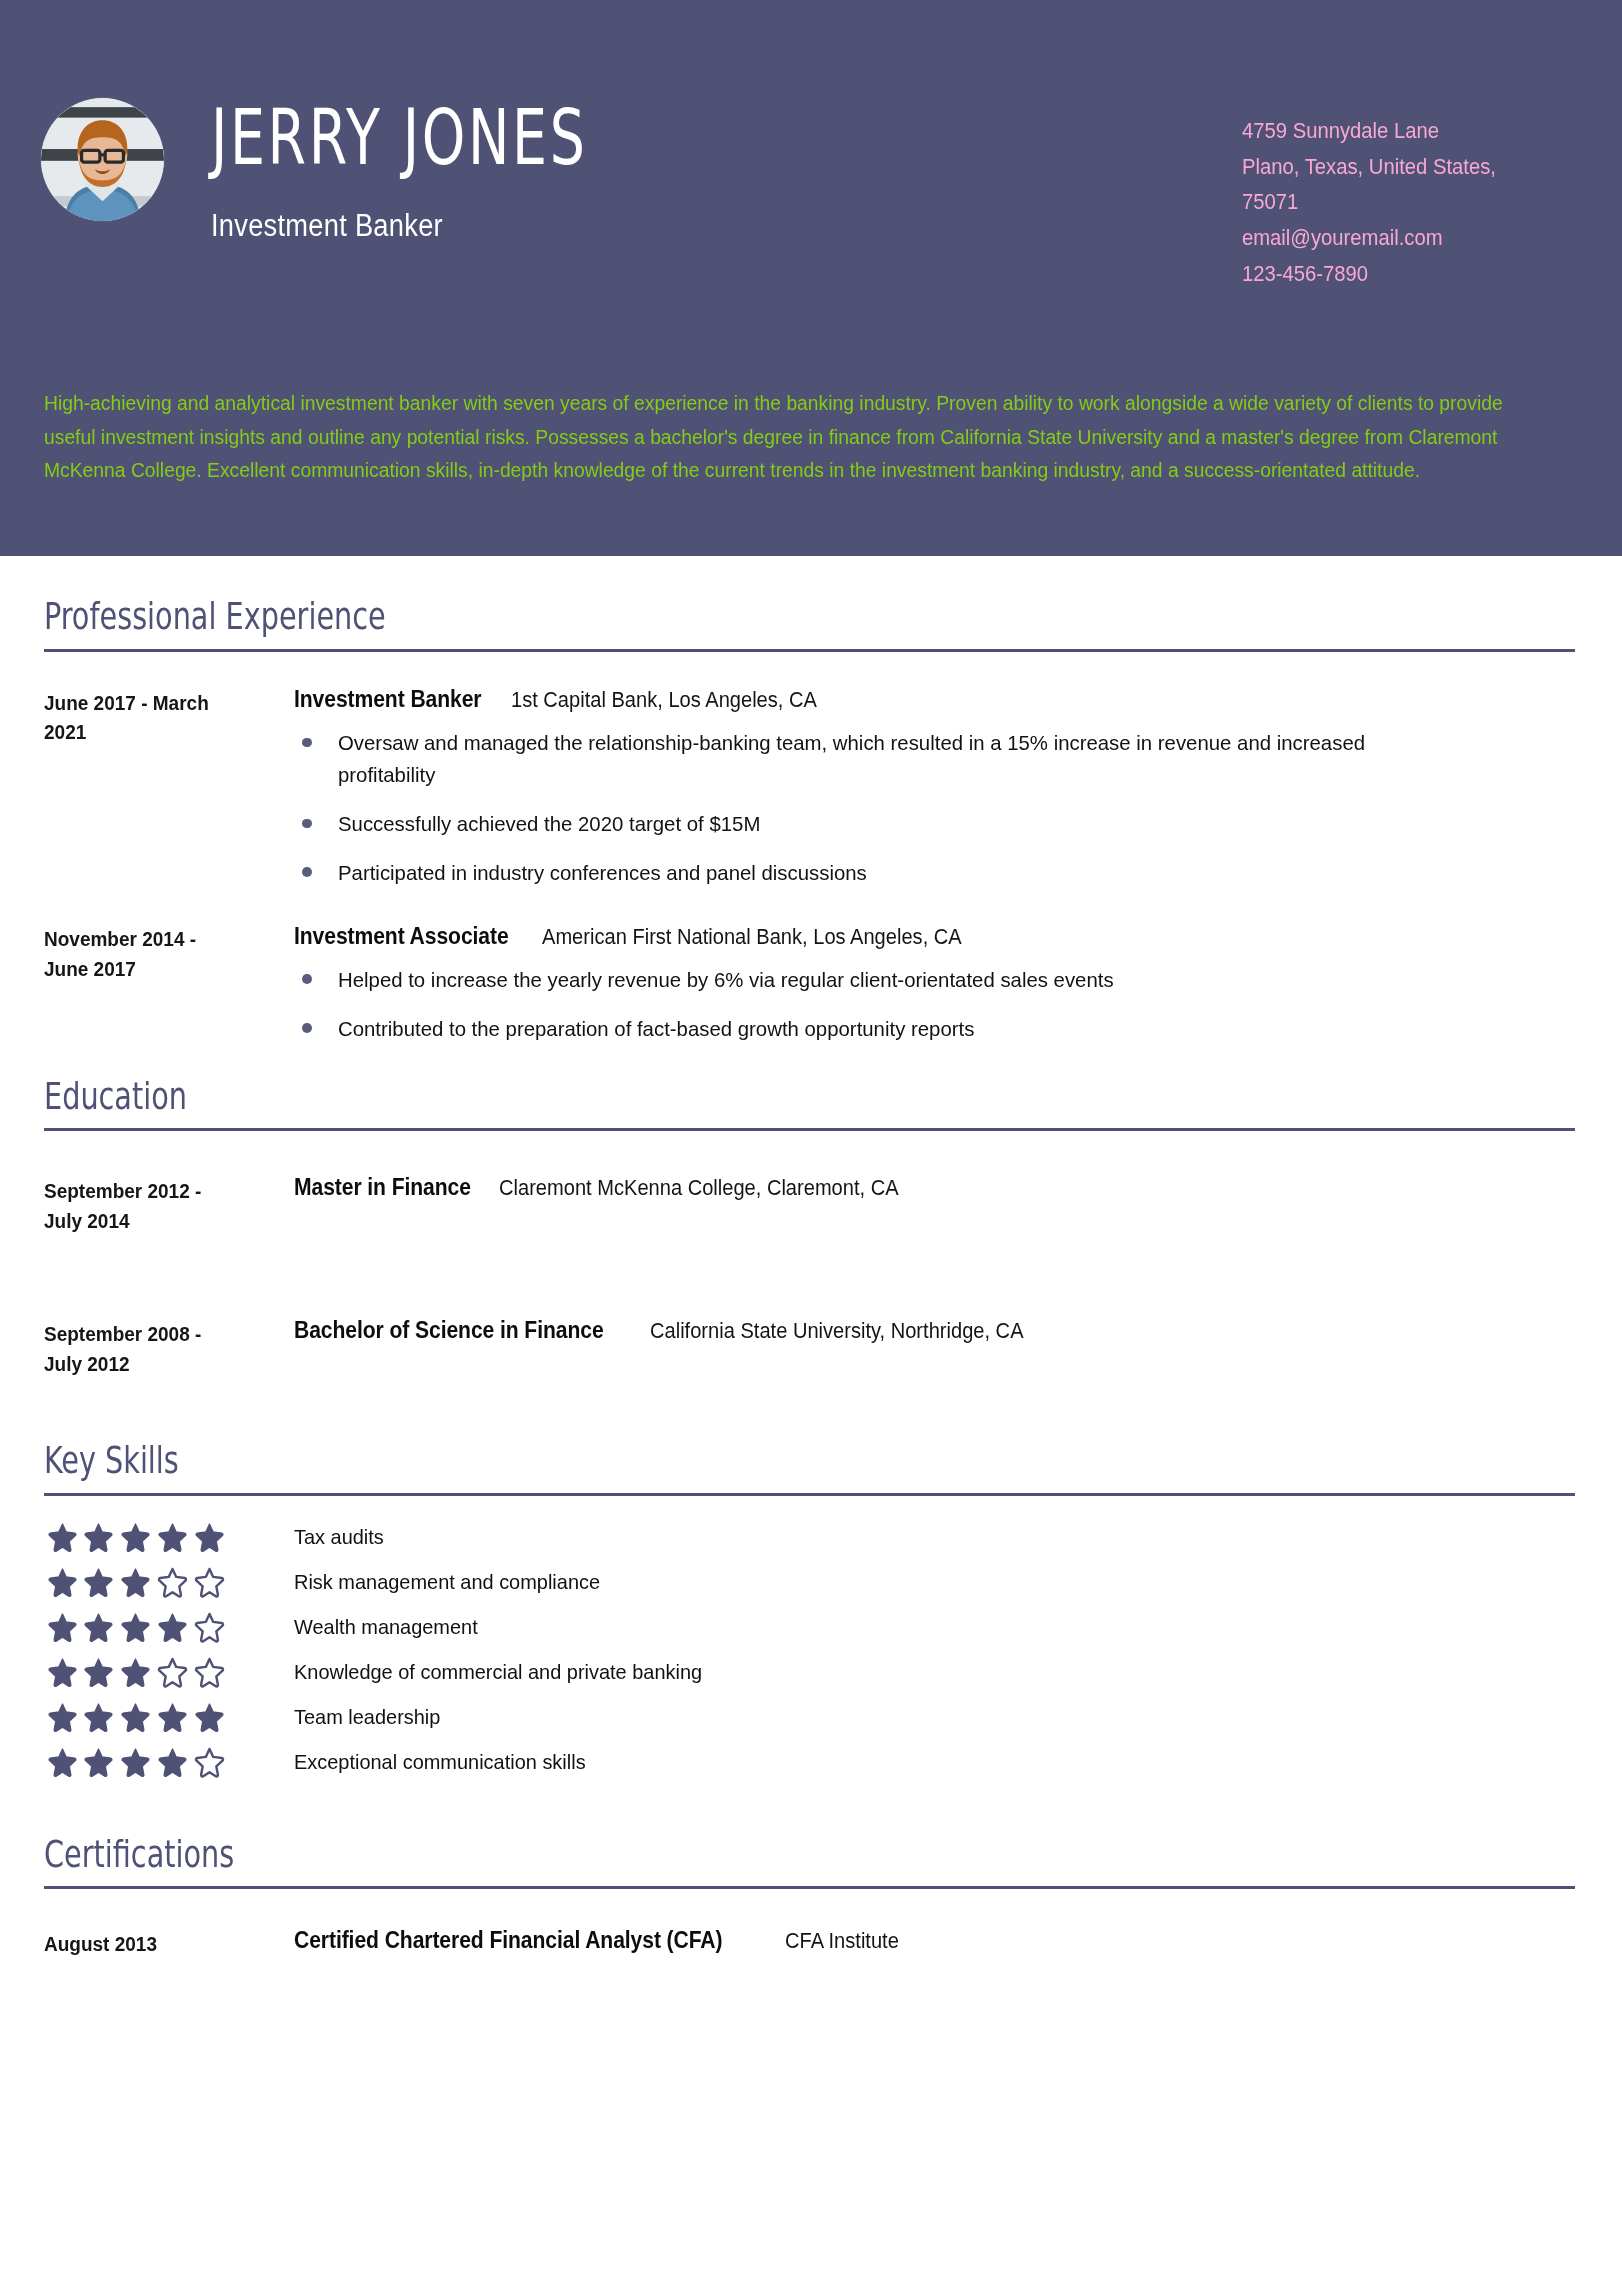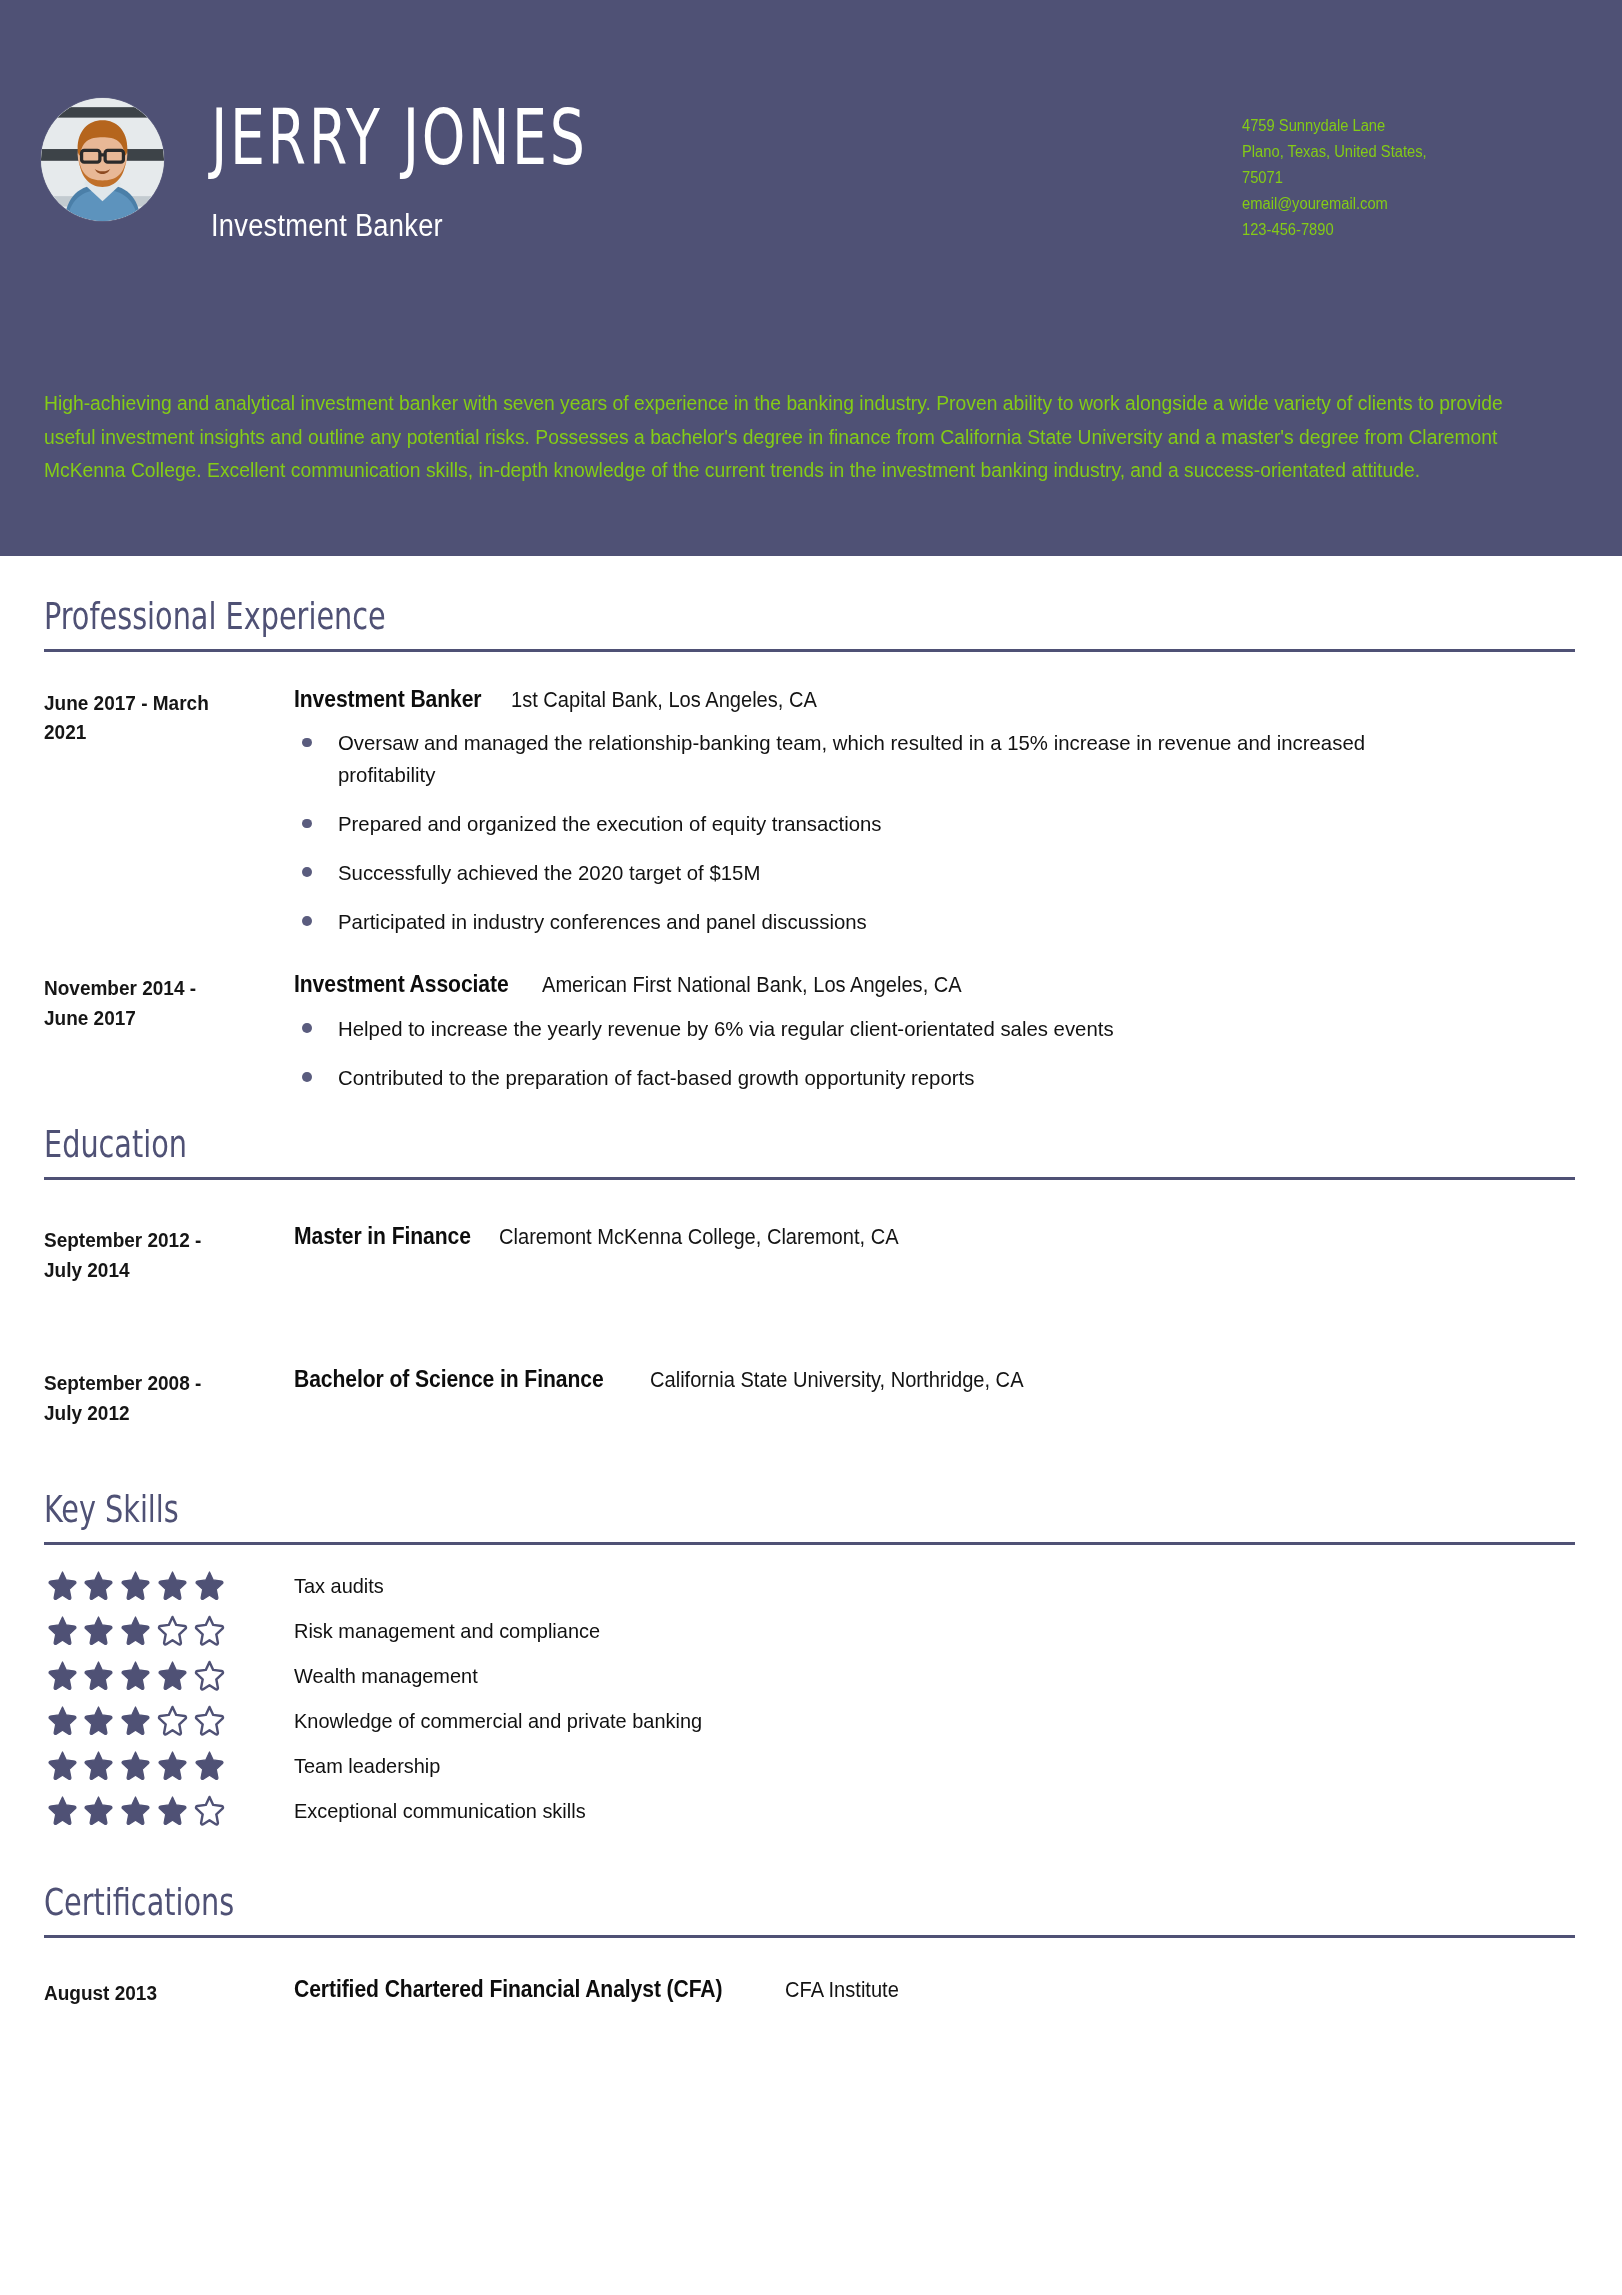--- a/index.html
+++ b/index.html
@@ -63,22 +63,22 @@
     transform:scaleX(0.88);
     transform-origin:left center;
     white-space:nowrap;
   }
 
   .contact {
     position:absolute;
     top:113px;
     left:1242px;
     width:340px;
-    color:#84cc16;
-    font-size:16px;
+    color:#f9a8d4;
+    font-size:22px;
     line-height:1.62;
     font-weight:300;
   }
   .contact div { transform:scaleX(0.92); transform-origin:left center; white-space:nowrap; }
 
   .summary {
     position:absolute;
     left:44px;
     top:387px;
     width:1526px;
@@ -247,23 +247,20 @@
       <div class="entry-main">
         <div class="entry-title-row">
           <span class="entry-role">Investment Banker</span>
           <span class="entry-org">1st Capital Bank, Los Angeles, CA</span>
         </div>
         <ul class="bullets">
           <li>
               <span class="btext">Oversaw and managed the relationship-banking team, which resulted in a 15% increase in revenue and increased profitability</span>
             </li>
           <li>
-              <span class="btext">Prepared and organized the execution of equity transactions</span>
-            </li>
-          <li>
               <span class="btext">Successfully achieved the 2020 target of $15M</span>
             </li>
           <li>
               <span class="btext">Participated in industry conferences and panel discussions</span>
             </li>
         </ul>
       </div>
     </div>
 
     <div class="entry" style="margin-top:15.7px;">

